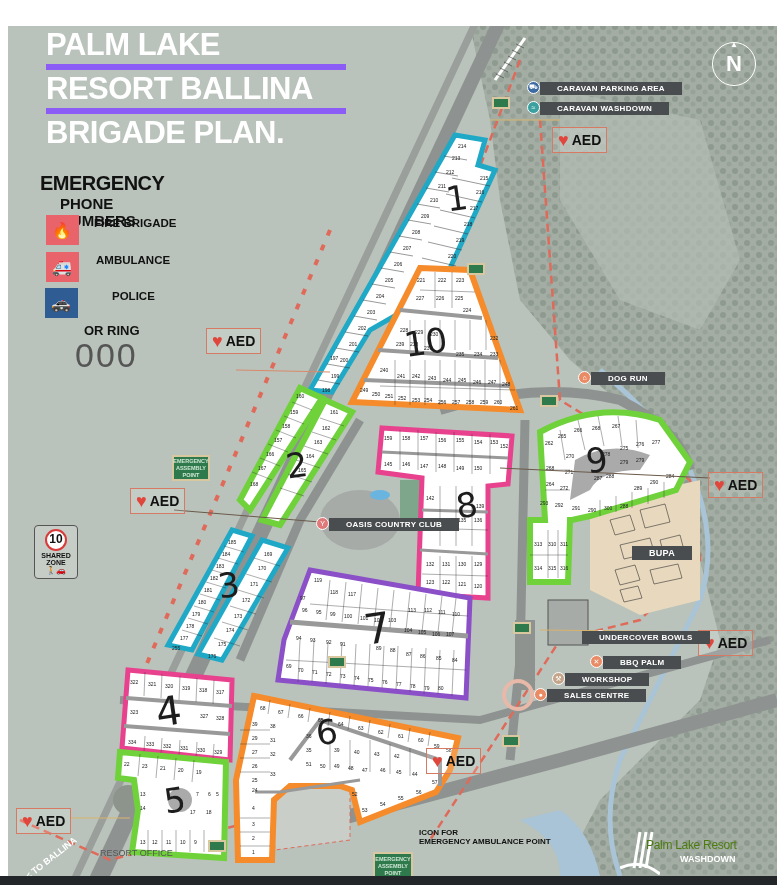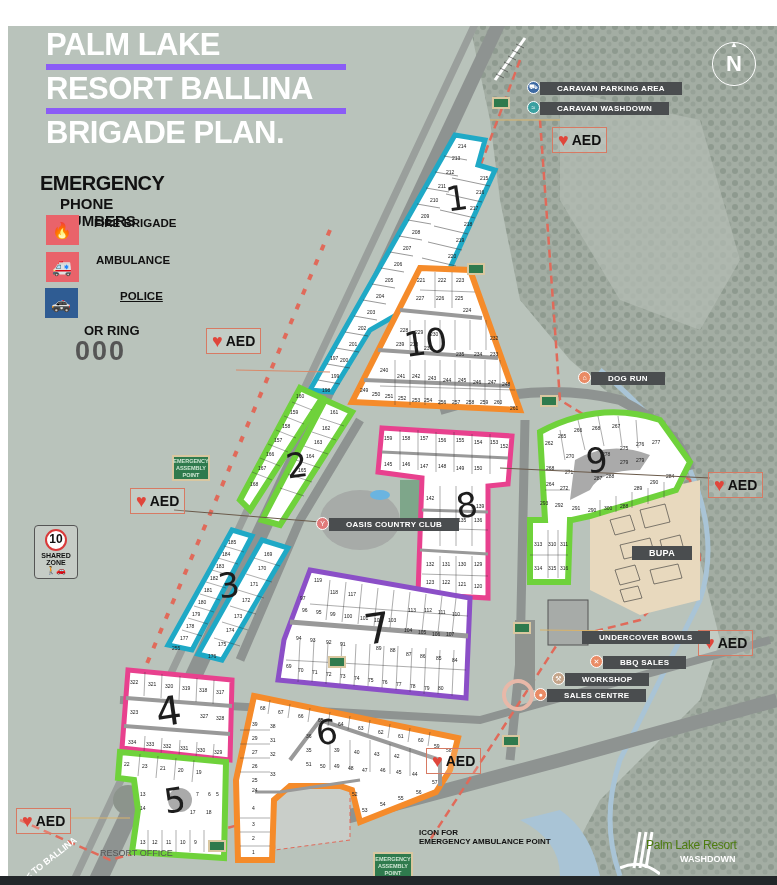--- a/index.html
+++ b/index.html
@@ -9,21 +9,21 @@
   .svgmap { position: absolute; left: 0; top: 0; }
   .title { position: absolute; left: 46px; top: 26px; color: #fff; font-weight: bold; font-size: 31px; line-height: 38px; letter-spacing: -0.5px; }
   .title div { border-bottom: 6px solid #8b5cf6; width: 300px; }
   .title div:last-child { border-bottom: none; }
   .emerg { position: absolute; left: 40px; top: 172px; width: 150px; }
   .emerg h2 { font-size: 20px; font-weight: bold; color: #111; letter-spacing: -0.5px; }
   .emerg h3 { font-size: 15px; font-weight: bold; color: #111; margin-left: 20px; }
   .eicon { width: 33px; height: 30px; display: flex; align-items: center; justify-content: center; color: #fff; font-size: 16px; }
   .elabel { font-size: 11.5px; font-weight: bold; color: #111; position: absolute; white-space: nowrap; }
   .ring { position: absolute; font-size: 13px; font-weight: bold; color: #111; }
-  .zeros { position: absolute; font-size: 27px; font-weight: bold; color: #555; letter-spacing: 2px; }
+  .zeros { position: absolute; font-size: 34px; font-weight: normal; color: #555; letter-spacing: 2px; }
   .tag { position: absolute; background: #4a4d4f; color: #fff; font-size: 8px; font-weight: bold; padding: 2px 17px; white-space: nowrap; letter-spacing: 0.3px; display: flex; align-items: center; }
   .tagicon { position: absolute; width: 13px; height: 13px; border-radius: 50%; border: 1.5px solid #fff; display: flex; align-items: center; justify-content: center; color: #fff; font-size: 7px; }
   .aed { position: absolute; border: 1.5px solid #d77a63; background: rgba(255,255,255,0.15); display: flex; align-items: center; padding: 3px 5px; gap: 3px; }
   .aed .heart { color: #e0463b; font-size: 18px; line-height: 1; }
   .aed .txt { font-weight: bold; font-size: 14px; color: #111; }
   .assembly { position: absolute; background: #2f7a4d; border: 2px solid #d9c7a0; color: #cfe6d3; font-size: 5.5px; font-weight: bold; text-align: center; line-height: 7px; display: flex; align-items: center; justify-content: center; }
   .stage { position: absolute; font-family: "DejaVu Sans", sans-serif; font-size: 34px; color: #1d1d1d; font-weight: normal; transform: rotate(-8deg); }
   .north { position: absolute; left: 712px; top: 42px; width: 44px; height: 44px; border: 1.5px solid #fff; border-radius: 50%; color: #fff; font-weight: bold; font-size: 22px; text-align: center; line-height: 42px; }
   .north::before { content: "▲"; position: absolute; top: -3px; left: 17px; font-size: 8px; line-height: 10px; }
   .shared { position: absolute; left: 34px; top: 525px; width: 44px; height: 54px; border: 1px solid #555; border-radius: 4px; background: #c6ccc6; text-align: center; }
@@ -621,21 +621,21 @@
 
 <div class="emerg">
   <h2>EMERGENCY</h2>
   <h3>PHONE NUMBERS</h3>
 </div>
 <div class="eicon" style="position:absolute;left:46px;top:215px;background:#e9636a;">🔥</div>
 <div class="elabel" style="left:94px;top:217px;">FIRE BRIGADE</div>
 <div class="eicon" style="position:absolute;left:46px;top:252px;background:#e9636a;">🚑</div>
 <div class="elabel" style="left:96px;top:254px;">AMBULANCE</div>
 <div class="eicon" style="position:absolute;left:45px;top:288px;background:#2f5c93;">🚓</div>
-<div class="elabel" style="left:120px;top:290px;text-decoration:underline;">POLICE</div>
+<div class="elabel" style="left:112px;top:290px;">POLICE</div>
 <div class="ring" style="left:84px;top:323px;">OR RING</div>
 <div class="zeros" style="left:75px;top:336px;">000</div>
 
 <div class="north">N</div>
 
 <div class="shared">
   <div class="ten">10</div>
   <div class="sz">SHARED</div>
   <div class="sz">ZONE</div>
   <div class="ic">🚶🚗</div>
@@ -674,21 +674,21 @@
 <div class="tag" style="left:540px;top:82px;">CARAVAN PARKING AREA</div>
 <div class="tagicon" style="left:527px;top:101px;background:#3aa0a0;">≈</div>
 <div class="tag" style="left:540px;top:102px;">CARAVAN WASHDOWN</div>
 <div class="tagicon" style="left:578px;top:371px;background:#e98b65;">⌂</div>
 <div class="tag" style="left:591px;top:372px;">DOG RUN</div>
 <div class="tagicon" style="left:316px;top:517px;background:#e07a7a;">Y</div>
 <div class="tag" style="left:329px;top:518px;">OASIS COUNTRY CLUB</div>
 <div class="tagicon" style="left:594px;top:630px;background:#7a5aa6;">●</div>
 <div class="tag" style="left:582px;top:631px;text-align:right;">UNDERCOVER BOWLS</div>
 <div class="tagicon" style="left:590px;top:655px;background:#e98b65;">✕</div>
-<div class="tag" style="left:603px;top:656px;">BBQ SALES</div>
+<div class="tag" style="left:603px;top:656px;">BBQ PALM</div>
 <div class="tagicon" style="left:552px;top:672px;background:#c5a58a;">⚒</div>
 <div class="tag" style="left:565px;top:673px;">WORKSHOP</div>
 <div class="tagicon" style="left:534px;top:688px;background:#e98b65;">●</div>
 <div class="tag" style="left:547px;top:689px;">SALES CENTRE</div>
 
 <div class="tag" style="left:632px;top:546px;font-size:9px;">BUPA</div>
 
 <div class="assembly" style="left:172px;top:455px;width:38px;height:26px;">
   <div>
       <div>EMERGENCY</div>

